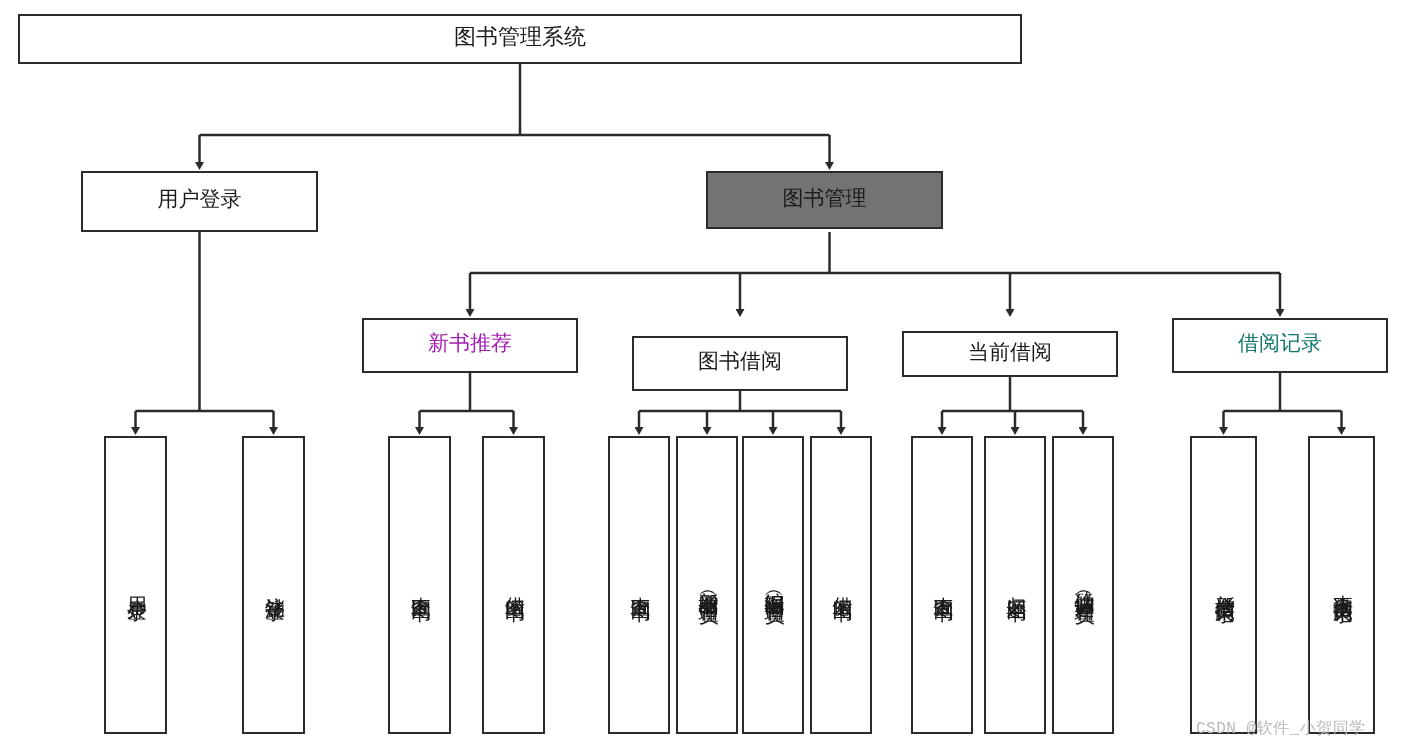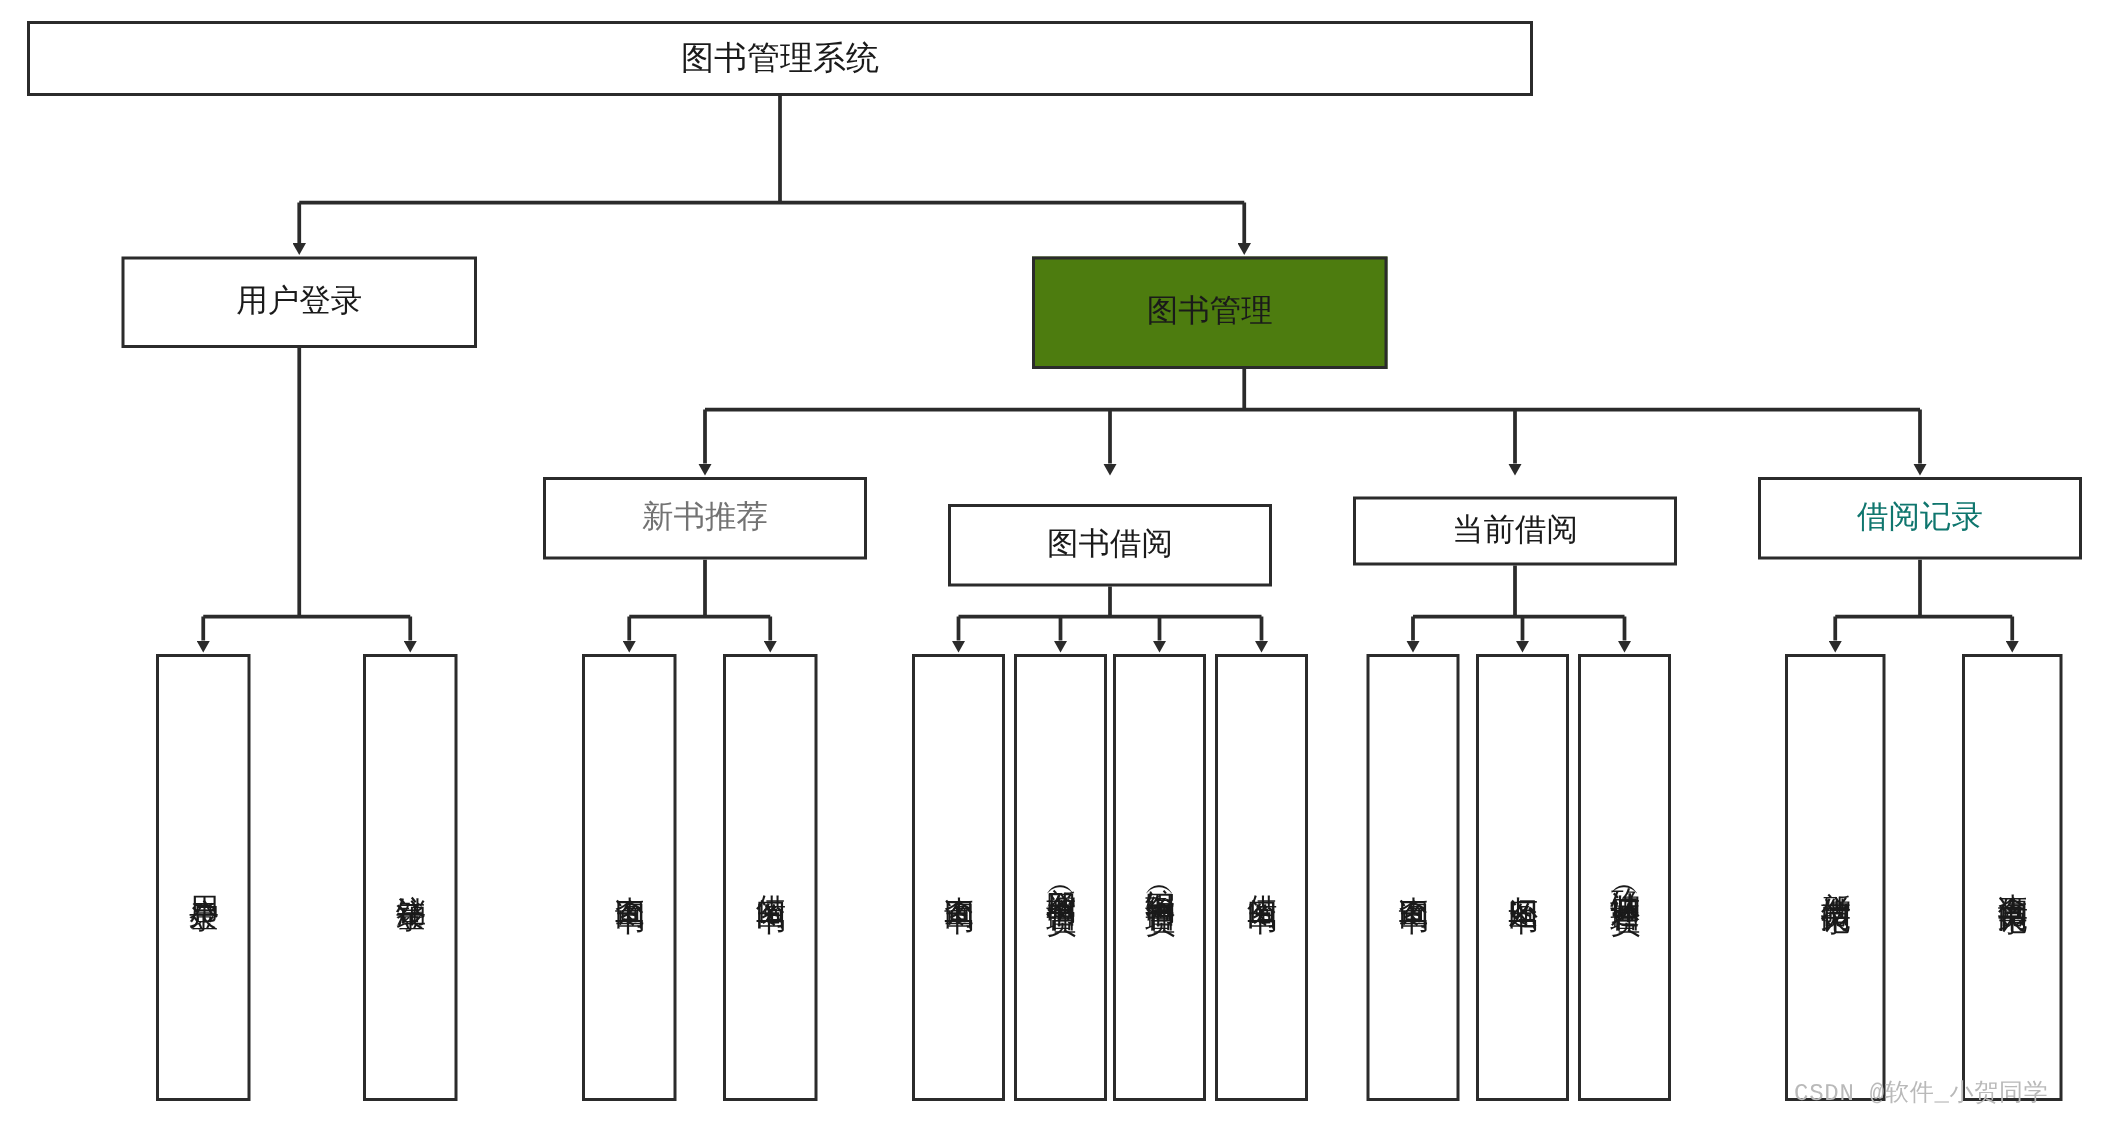--- a/index.html
+++ b/index.html
@@ -24,20 +24,21 @@
     border: 2px solid #2b2b2b;
     display: flex;
     align-items: center;
     justify-content: center;
     color: #1a1a1a;
   }
   .node-label {
     display: block;
     line-height: 1.18;
     white-space: nowrap;
+    font-family: Liberation Mono, monospace;
   }
   .node-box.horizontal .node-label {
     font-size: 21px;
   }
   .node-box.root .node-label {
     font-size: 22px;
   }
   .node-box.vertical .node-label {
     writing-mode: vertical-rl;
     text-orientation: upright;
@@ -105,24 +106,24 @@
       <line x1="1223.5" y1="411" x2="1223.5" y2="427" stroke="#2b2b2b" stroke-width="2.5" marker-end="url(#arrowhead)"></line>
       <line x1="1341.5" y1="411" x2="1341.5" y2="427" stroke="#2b2b2b" stroke-width="2.5" marker-end="url(#arrowhead)"></line>
     </svg>
   <div id="nodes-layer">
       <div class="node-box horizontal root" style="left: 18px; top: 14px; width: 1004px; height: 50px; border-color: rgb(43, 43, 43); background: rgb(255, 255, 255); color: rgb(26, 26, 26);">
         <span class="node-label">图书管理系统</span>
       </div>
       <div class="node-box horizontal" style="left: 81px; top: 171px; width: 237px; height: 61px; border-color: rgb(43, 43, 43); background: rgb(255, 255, 255); color: rgb(26, 26, 26);">
         <span class="node-label">用户登录</span>
       </div>
-      <div class="node-box horizontal" style="left: 688px; top: 171px; width: 237px; height: 75px; border-color: rgb(43, 43, 43); background: #4d7c0f; color: rgb(26, 26, 26);">
+      <div class="node-box horizontal" style="left: 706px; top: 171px; width: 237px; height: 58px; border-color: rgb(43, 43, 43); background: #737373; color: rgb(26, 26, 26);">
         <span class="node-label">图书管理</span>
       </div>
-      <div class="node-box horizontal" style="left: 362px; top: 318px; width: 216px; height: 55px; border-color: rgb(43, 43, 43); background: rgb(255, 255, 255); color: #737373;">
+      <div class="node-box horizontal" style="left: 362px; top: 318px; width: 216px; height: 55px; border-color: rgb(43, 43, 43); background: rgb(255, 255, 255); color: #a21caf;">
         <span class="node-label">新书推荐</span>
       </div>
       <div class="node-box horizontal" style="left: 632px; top: 336px; width: 216px; height: 55px; border-color: rgb(43, 43, 43); background: rgb(255, 255, 255); color: rgb(26, 26, 26);">
         <span class="node-label">图书借阅</span>
       </div>
       <div class="node-box horizontal" style="left: 902px; top: 331px; width: 216px; height: 46px; border-color: rgb(43, 43, 43); background: rgb(255, 255, 255); color: rgb(26, 26, 26);">
         <span class="node-label">当前借阅</span>
       </div>
       <div class="node-box horizontal" style="left: 1172px; top: 318px; width: 216px; height: 55px; border-color: rgb(43, 43, 43); background: rgb(255, 255, 255); color: #0f766e;">
         <span class="node-label">借阅记录</span>

